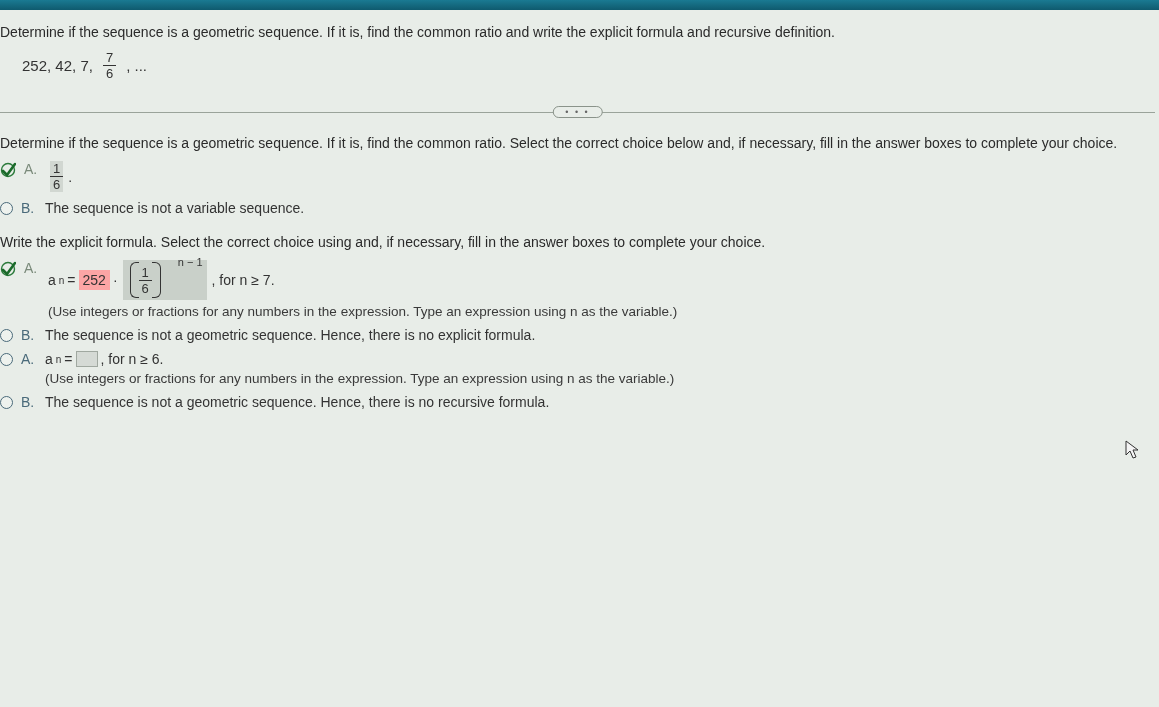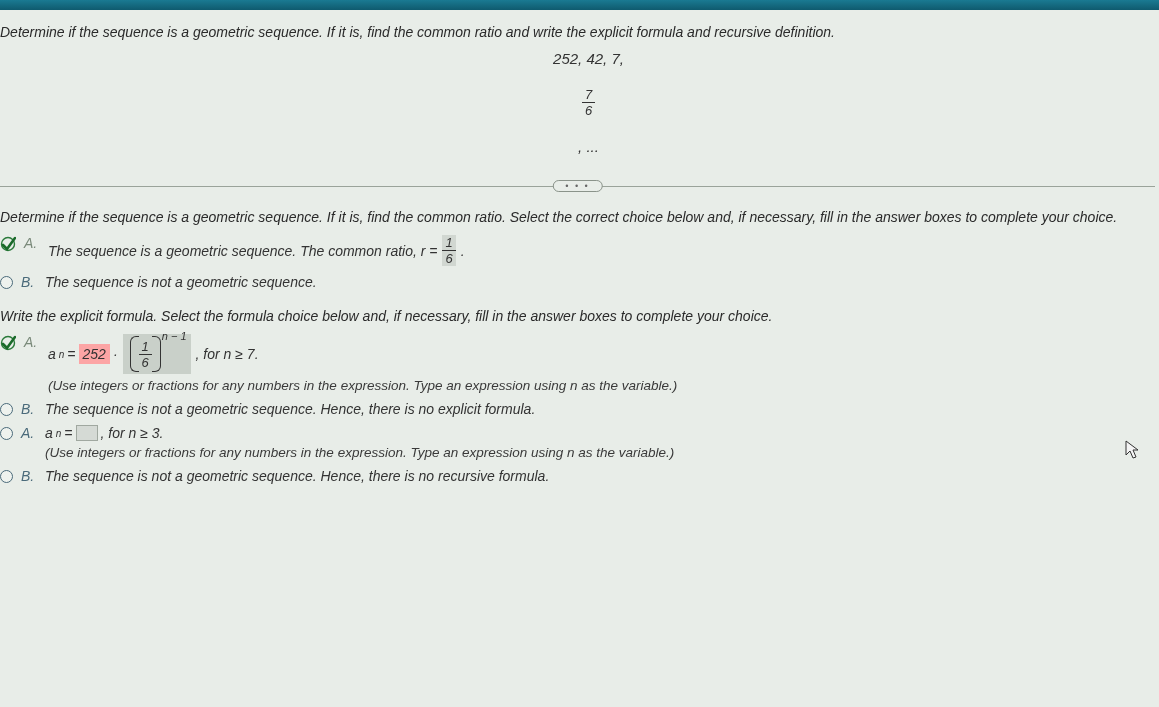--- a/index.html
+++ b/index.html
@@ -12,33 +12,31 @@
     width: 1159px;
     height: 707px;
     overflow: hidden;
   }
   .topbar {
     height: 10px;
     background: linear-gradient(#1a7a92, #0f5a6e);
   }
   .content {
     padding: 8px 4px 8px 0px;
-    font-style: italic;
   }
   .prompt, .instr {
     color: #2a2a2a;
     margin: 6px 0 10px 0;
   }
   .seq-row {
     display: flex;
     align-items: center;
-    gap: 20px;
+    gap: 8px;
     margin: 4px 0 22px 22px;
     font-size: 15px;
-    flex-direction: column;
   }
   .frac {
     display: inline-flex;
     flex-direction: column;
     align-items: center;
     vertical-align: middle;
     line-height: 1;
     font-size: 13px;
     margin: 0 2px;
   }
@@ -124,21 +122,21 @@
   .exp-group {
     display: inline-flex; align-items: center;
     position: relative;
     background: #c9d0c9;
     padding: 2px 4px 2px 6px;
     margin: 0 2px;
   }
   .exp-sup {
     align-self: flex-start;
     font-size: 11px;
-    margin-top: -6px; margin-left: 0;
+    margin-top: -6px; margin-left: 16px;
   }
   .ans-box {
     display: inline-block;
     min-width: 22px; height: 16px;
     background: #d5dad5;
     border: 1px solid #a0a8a0;
     vertical-align: middle;
   }
   .section-gap { margin-top: 18px; }
   .cursor {
@@ -175,37 +173,36 @@
   <div class="instr">Determine if the sequence is a geometric sequence. If it is, find the common ratio. Select the correct choice below and, if necessary, fill in the answer boxes to complete your choice.</div>
 
   <div class="choice-row">
     <svg class="check-icon" viewBox="0 0 16 16">
       <circle cx="8" cy="8" r="6.5" fill="none" stroke="#2a7a3a" stroke-width="1.4"></circle>
       <path d="M3 9 L7 13 L15 2" fill="none" stroke="#1a6a2a" stroke-width="2.6" stroke-linecap="round"></path>
     </svg>
     <span class="label-letter selected">A.</span>
     <div class="choice-body">
       <div class="line">
-        <span>The sequence is a geometric sequence. The common ratio, r =</span>
         <span class="frac boxed">
           <span class="num">1</span>
           <span class="den">6</span>
         </span>
         <span>.</span>
       </div>
     </div>
   </div>
 
   <div class="choice-row">
     <span class="radio"></span>
     <span class="label-letter">B.</span>
-    <div class="choice-body line">The sequence is not a geometric sequence.</div>
-  </div>
-
-  <div class="instr section-gap">Write the explicit formula. Select the formula choice below and, if necessary, fill in the answer boxes to complete your choice.</div>
+    <div class="choice-body line">The sequence is not a variable sequence.</div>
+  </div>
+
+  <div class="instr section-gap">Write the explicit formula. Select the correct choice using and, if necessary, fill in the answer boxes to complete your choice.</div>
 
   <div class="choice-row">
     <svg class="check-icon" viewBox="0 0 16 16">
       <circle cx="8" cy="8" r="6.5" fill="none" stroke="#2a7a3a" stroke-width="1.4"></circle>
       <path d="M3 9 L7 13 L15 2" fill="none" stroke="#1a6a2a" stroke-width="2.6" stroke-linecap="round"></path>
     </svg>
     <span class="label-letter selected">A.</span>
     <div class="choice-body">
       <div class="line">
         <span>a</span>
@@ -237,21 +234,21 @@
 
   <div class="choice-row">
     <span class="radio"></span>
     <span class="label-letter">A.</span>
     <div class="choice-body">
       <div class="line">
         <span>a</span>
           <span class="sub">n</span>
         <span> = </span>
         <span class="ans-box"></span>
-        <span>, for n ≥ 3.</span>
+        <span>, for n ≥ 6.</span>
       </div>
       <div class="hint">(Use integers or fractions for any numbers in the expression. Type an expression using n as the variable.)</div>
     </div>
   </div>
 
   <div class="choice-row">
     <span class="radio"></span>
     <span class="label-letter">B.</span>
     <div class="choice-body line">The sequence is not a geometric sequence. Hence, there is no recursive formula.</div>
   </div>

